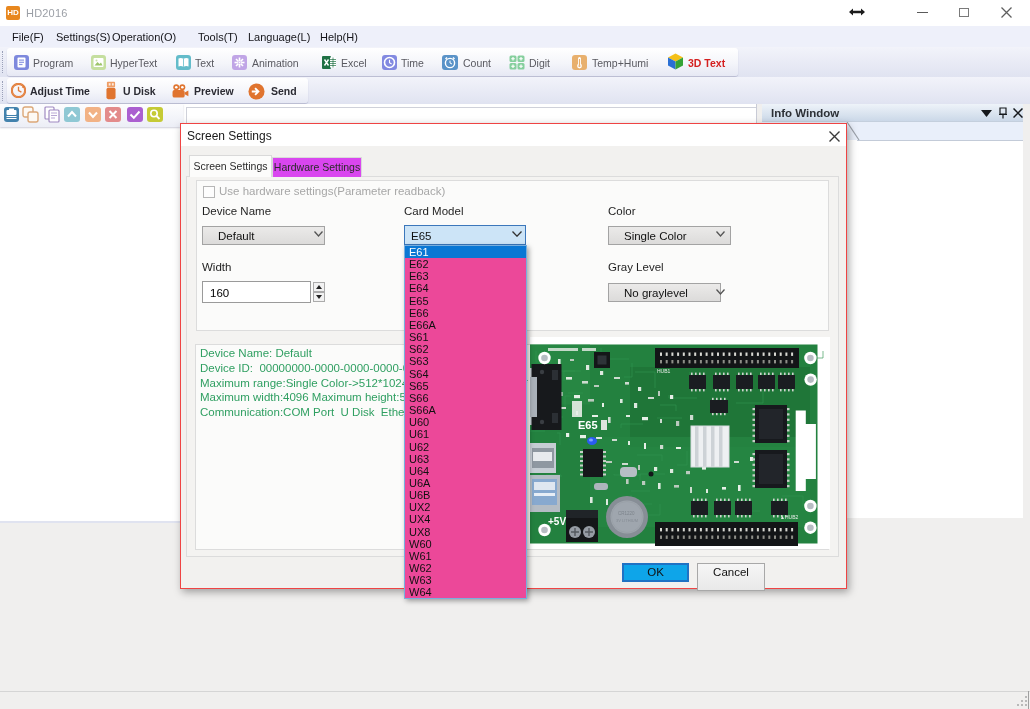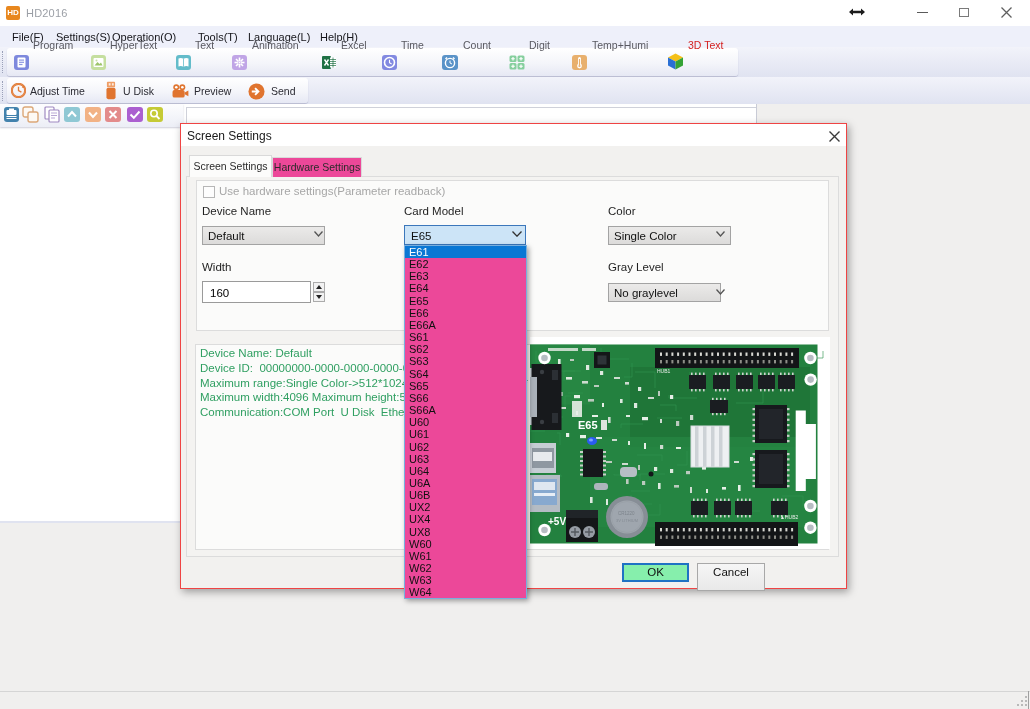--- a/index.html
+++ b/index.html
@@ -18,22 +18,22 @@
 #menubar { left:0; top:26px; width:1030px; height:21px; background:#eef0fa; font-size:11px; color:#15151a; }
 #menubar span { position:absolute; top:5px; }
 
 
 #tbzone1 { left:0; top:47px; width:1030px; height:30px; background:linear-gradient(#f2f3fa,#e0e3f1); }
 #tb1 { left:7px; top:48px; width:731px; height:28px; border-radius:3px;
   background:linear-gradient(#ffffff,#f4f5fa 55%,#e6e8f4); box-shadow:0 1px 1px rgba(110,110,150,.35); }
 #tbzone2 { left:0; top:77px; width:1030px; height:27px; background:linear-gradient(#f2f3fa,#e0e3f1); }
 #tb2 { left:7px; top:78px; width:301px; height:25px; border-radius:3px;
   background:linear-gradient(#ffffff,#f4f5fa 55%,#e6e8f4); box-shadow:0 1px 1px rgba(110,110,150,.35); }
-.tb1txt { position:absolute; top:39px; font-size:10.5px; color:#595960; }
-.tb2txt { position:absolute; top:85px; font-size:10.5px; font-weight:normal; color:#2b2b33; }
+.tb1txt { position:absolute; top:57px; font-size:10.5px; color:#595960; }
+.tb2txt { position:absolute; top:85px; font-size:10.5px; font-weight:bold; color:#2b2b33; }
 .grip { position:absolute; width:3px; border-left:1px dotted #9aa0b8; }
 
 
 #workspace { left:0; top:104px; width:757px; height:418px; background:#ffffff; border-right:1px solid #c9cbd6; }
 #wsinner { left:186px; top:107px; width:570px; height:19px; background:#fff; border-top:1px solid #cfd1da; border-left:1px solid #cfd1da; }
 #tb3 { left:0px; top:104px; width:183px; height:23px; border-radius:0 0 4px 0;
   background:linear-gradient(#fdfdfe,#eceef6); box-shadow:0 1px 2px rgba(90,90,130,.3); }
 #sep521 { left:0; top:521px; width:757px; height:2px; background:#e0e3f0; }
 
 
@@ -46,40 +46,40 @@
 
 #statusline { left:0; top:691px; width:1030px; height:1px; background:#d5d5d5; }
 
 
 #dialog { left:180px; top:123px; width:667px; height:466px; background:#f2f1ef;
   border:1px solid #ef4444; box-shadow:2px 3px 8px rgba(0,0,0,.35); }
 #dlgtitle { left:0; top:0; width:665px; height:22px; background:#ffffff; }
 #dlgtitle span { position:absolute; left:6px; top:5px; font-size:12px; color:#1a1a1a; }
 .tab { position:absolute; font-size:12px; color:#2b2b2b; text-align:center; white-space:nowrap; overflow:hidden; }
 #tab1 { left:8px; top:31px; width:83px; height:22px; background:#fcfcfb; border:1px solid #d9d9d9; border-bottom:none; z-index:3; line-height:21px; font-size:10.5px; letter-spacing:0; }
-#tab2 { left:91px; top:33px; width:90px; height:20px; background:#ec4899; border:1px solid #d9d9d9; border-bottom:none; line-height:19px; z-index:1; font-size:10.5px; letter-spacing:0;}
+#tab2 { left:91px; top:33px; width:90px; height:20px; background:#d946ef; border:1px solid #d9d9d9; border-bottom:none; line-height:19px; z-index:1; font-size:10.5px; letter-spacing:0;}
 #tabpanel { left:5px; top:52px; width:653px; height:381px; border:1px solid #dcdcdc; background:#f4f3f1; }
 .groupbox { position:absolute; border:1px solid #dcdcdc; background:#fbfbfa; }
 #group1 { left:15px; top:56px; width:633px; height:151px; }
 #group2 { left:14px; top:220px; width:634px; height:206px; }
 #checkbox { left:22px; top:62px; width:12px; height:12px; background:#fdfdfd; border:1px solid #b6b6b6; }
 .lbl { position:absolute; font-size:11.5px; color:#1f1f1f; }
 .lblgray { position:absolute; font-size:11.5px; color:#a7a7a7; }
 .combo { position:absolute; height:19px; background:linear-gradient(#ebeae9,#dcdbda); border:1px solid #a3a3a3; font-size:11.5px; color:#111;
-  padding:3px 0 0 5px; }
+  padding:3px 0 0 15px; }
 #cardcombo { left:223px; top:101px; width:122px; height:20px; background:#cce4f7; border:1px solid #3b77bb;
   font-size:11.5px; padding:4px 0 0 6px; position:absolute; color:#111; }
 #spinbox { left:21px; top:157px; width:109px; height:22px; background:#fff; border:1px solid #9a9a9a; font-size:11.5px; padding:5px 0 0 7px; }
 #spinbtns { left:132px; top:158px; width:12px; height:21px; }
 .spinb { position:absolute; left:0; width:12px; height:10px; background:#f2f2f2; border:1px solid #ababab; }
 
 #greentext { z-index:4; left:19px; top:222px; width:334px; height:110px; overflow:hidden; font-size:11.5px; color:#2f9f61; line-height:14.8px; white-space:nowrap; }
 
 .btn { position:absolute; font-size:11.5px; text-align:center; }
-#okbtn { left:441px; top:439px; width:67px; height:19px; background:#86efac; border:2px solid #1f72c4; line-height:15px; color:#111; }
+#okbtn { left:441px; top:439px; width:67px; height:19px; background:#0ea5e9; border:2px solid #1f72c4; line-height:15px; color:#111; }
 #cancelbtn { left:516px; top:439px; width:68px; height:28px; background:linear-gradient(#f6f6f6,#e9e9e9); border:1px solid #a8a8a8; line-height:17px; color:#111; }
 
 
 #droplist { left:404px; top:245px; width:123px; height:354px; background:#ec4899; border:1px solid #78aede;
   box-shadow:2px 2px 5px rgba(0,0,0,.35); z-index:50; font-size:11px; color:#111; }
 #droplist div { height:12.17px; line-height:12.3px; padding-left:4px; overflow:hidden; }
 #droplist div.sel { background:#0a77d4; color:#fff; }
 </style>
 </head>
 <body>
@@ -185,21 +185,21 @@
     </div>
   <span class="tb1txt" style="left:33px">Program</span>
   <span class="tb1txt" style="left:110px">HyperText</span>
   <span class="tb1txt" style="left:195px">Text</span>
   <span class="tb1txt" style="left:252px">Animation</span>
   <span class="tb1txt" style="left:341px">Excel</span>
   <span class="tb1txt" style="left:401px">Time</span>
   <span class="tb1txt" style="left:463px">Count</span>
   <span class="tb1txt" style="left:529px">Digit</span>
   <span class="tb1txt" style="left:592px">Temp+Humi</span>
-  <span class="tb1txt" style="left:688px;color:#d42020;font-weight:normal">3D Text</span>
+  <span class="tb1txt" style="left:688px;color:#d42020;font-weight:bold">3D Text</span>
 
   <div class="abs" id="tbzone2"></div>
   <div class="abs" id="tb2"></div>
   <div class="grip" style="left:2px;top:81px;height:20px"></div>
   <div id="tb2icons">
       <svg class="abs" style="left:11px;top:83px" width="15" height="15" viewBox="0 0 18 18">
         <circle cx="9" cy="9" r="8" fill="none" stroke="#e07b39" stroke-width="2.6"></circle>
         <circle cx="9" cy="9" r="8" fill="none" stroke="#eda06b" stroke-width="1" opacity="0.6"></circle>
         <path d="M9 4.5 L9 9 L12.5 11" stroke="#e07b39" stroke-width="1.6" fill="none"></path>
         <path d="M14.5 2.5 L17 5.5 L13 5.8 Z" fill="#e07b39"></path>
@@ -264,20 +264,39 @@
         <path d="M3.5 7.5 L6.8 10.8 L12.5 4.5" stroke="#ffffff" stroke-width="2" fill="none"></path>
       </svg>
   <svg class="abs" style="left:146.5px;top:107px" width="16" height="15" viewBox="0 0 16 15">
         <rect x="0" y="0" width="16" height="15" rx="3" fill="#c5ca35"></rect>
         <circle cx="7" cy="6.5" r="3.2" fill="none" stroke="#ffffff" stroke-width="1.6"></circle>
         <path d="M9.5 9 L12.5 12" stroke="#ffffff" stroke-width="1.8"></path>
       </svg>
     </div>
   <div class="abs" id="sep521"></div>
 
+  <div class="abs" id="iw">
+    <div class="abs" id="iwtitle">
+        <span>Info Window</span>
+      </div>
+    <div class="abs" id="iwband"></div>
+    <div class="abs" id="iwline"></div>
+    <svg class="abs" style="left:84px;top:18px" width="14" height="19" viewBox="0 0 14 19">
+      <path d="M1 0 L13 18" stroke="#9aa0a8" stroke-width="1.2" fill="none"></path>
+    </svg>
+    <svg class="abs" style="left:219px;top:6px" width="11" height="7" viewBox="0 0 11 7">
+      <path d="M0 0 L11 0 L5.5 7 Z" fill="#15181c"></path>
+    </svg>
+    <svg class="abs" style="left:236px;top:3px" width="10" height="12" viewBox="0 0 10 12">
+      <path d="M2 1 L8 1 L8 7 L2 7 Z M1 7.5 L9 7.5 M5 7.5 L5 11.5" stroke="#15181c" stroke-width="1.2" fill="none"></path>
+    </svg>
+    <svg class="abs" style="left:251px;top:4px" width="10" height="10" viewBox="0 0 10 10">
+      <path d="M0.5 0.5 L9.5 9.5 M9.5 0.5 L0.5 9.5" stroke="#15181c" stroke-width="1.5"></path>
+    </svg>
+  </div>
 
   <div class="abs" id="statusline"></div>
   <div class="abs" style="left:1028px;top:691px;width:1px;height:18px;background:#a0a0a0"></div>
   <svg class="abs" style="left:1016px;top:695px" width="13" height="13" viewBox="0 0 13 13">
     <g fill="#b9b9b9">
         <rect x="9" y="1" width="2" height="2"></rect>
         <rect x="5" y="5" width="2" height="2"></rect>
         <rect x="9" y="5" width="2" height="2"></rect>
     <rect x="1" y="9" width="2" height="2"></rect>
         <rect x="5" y="9" width="2" height="2"></rect>

